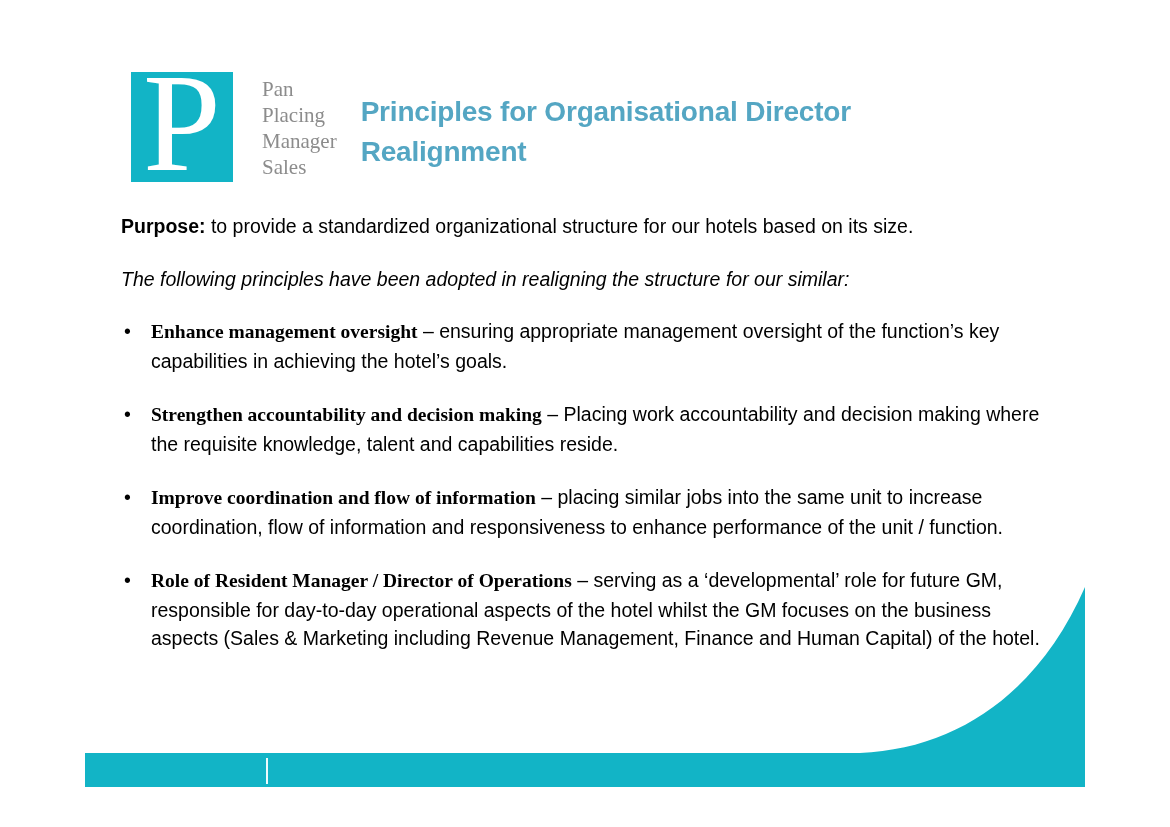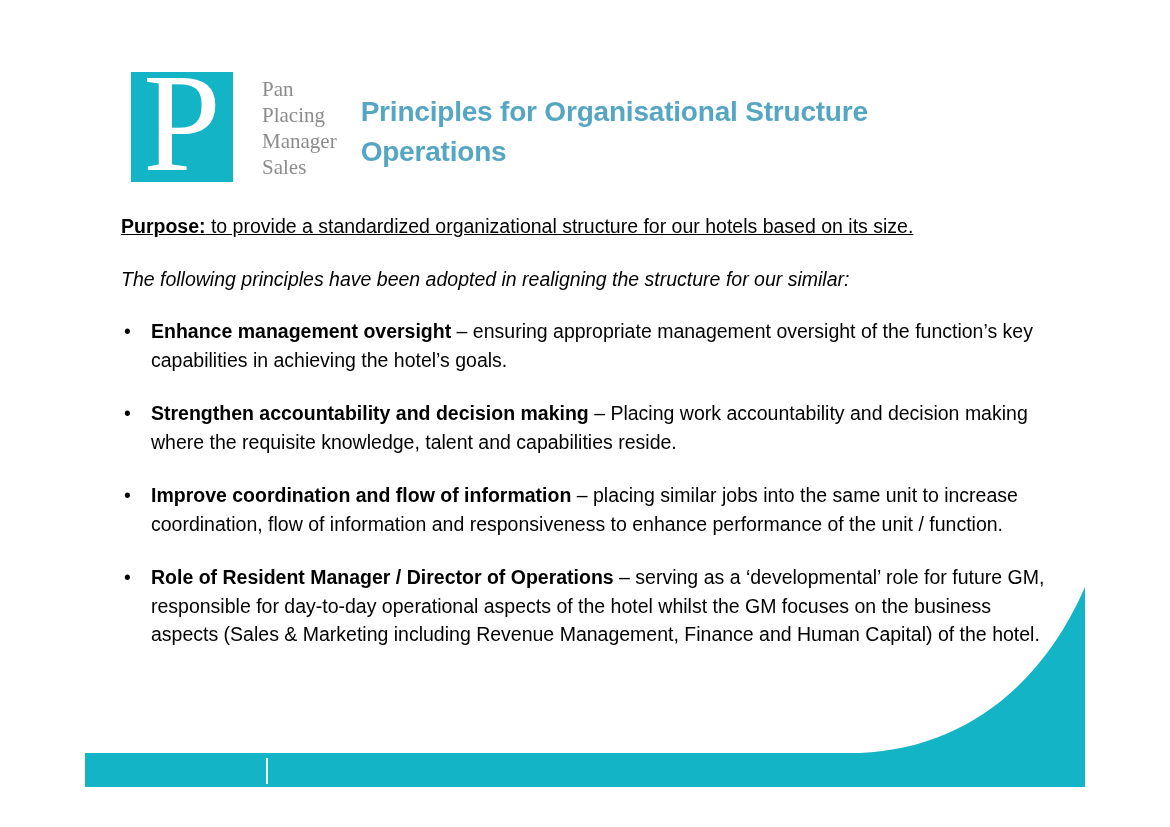--- a/index.html
+++ b/index.html
@@ -86,21 +86,20 @@
     left: 121px;
     top: 212px;
     width: 930px;
     color: #000000;
   }
 
   .para-purpose {
     font-size: 19.5px;
     line-height: 28px;
     margin: 0 0 0 0;
-    text-decoration: underline;
   }
   .para-purpose .lead { font-weight: bold; }
 
   .para-intro {
     font-size: 19.5px;
     line-height: 28px;
     font-style: italic;
     margin: 25px 0 0 0;
   }
 
@@ -118,21 +117,21 @@
   }
   .bullet-item:last-child { margin-bottom: 0; }
   .bullet-item .dot {
     position: absolute;
     left: 3px;
     top: 0;
     font-size: 19.5px;
     line-height: 28.5px;
     color: #000000;
   }
-  .bullet-item .bullet-head { font-weight: bold; }
+  .bullet-item .bullet-head { font-weight: bold; font-family: Liberation Serif, serif; }
 
   
   .deco {
     position: absolute;
     left: 0;
     top: 0;
     width: 1170px;
     height: 827px;
     pointer-events: none;
   }
@@ -168,21 +167,21 @@
         <span class="logo-letter">P</span>
       </div>
       <div class="logo-wordmark">
         <div>Pan</div>
         <div>Placing</div>
         <div>Manager</div>
         <div>Sales</div>
       </div>
     </div>
 
-    <h1 class="slide-title">Principles for Organisational Structure Operations</h1>
+    <h1 class="slide-title">Principles for Organisational Director Realignment</h1>
   </div>
 
   <div class="body-area">
 
     <p class="para-purpose">
       <span class="lead">Purpose:</span><span> to provide a standardized organizational structure for our hotels based on its size.</span>
     </p>
 
     <p class="para-intro">The following principles have been adopted in realigning the structure for our similar:</p>
 

